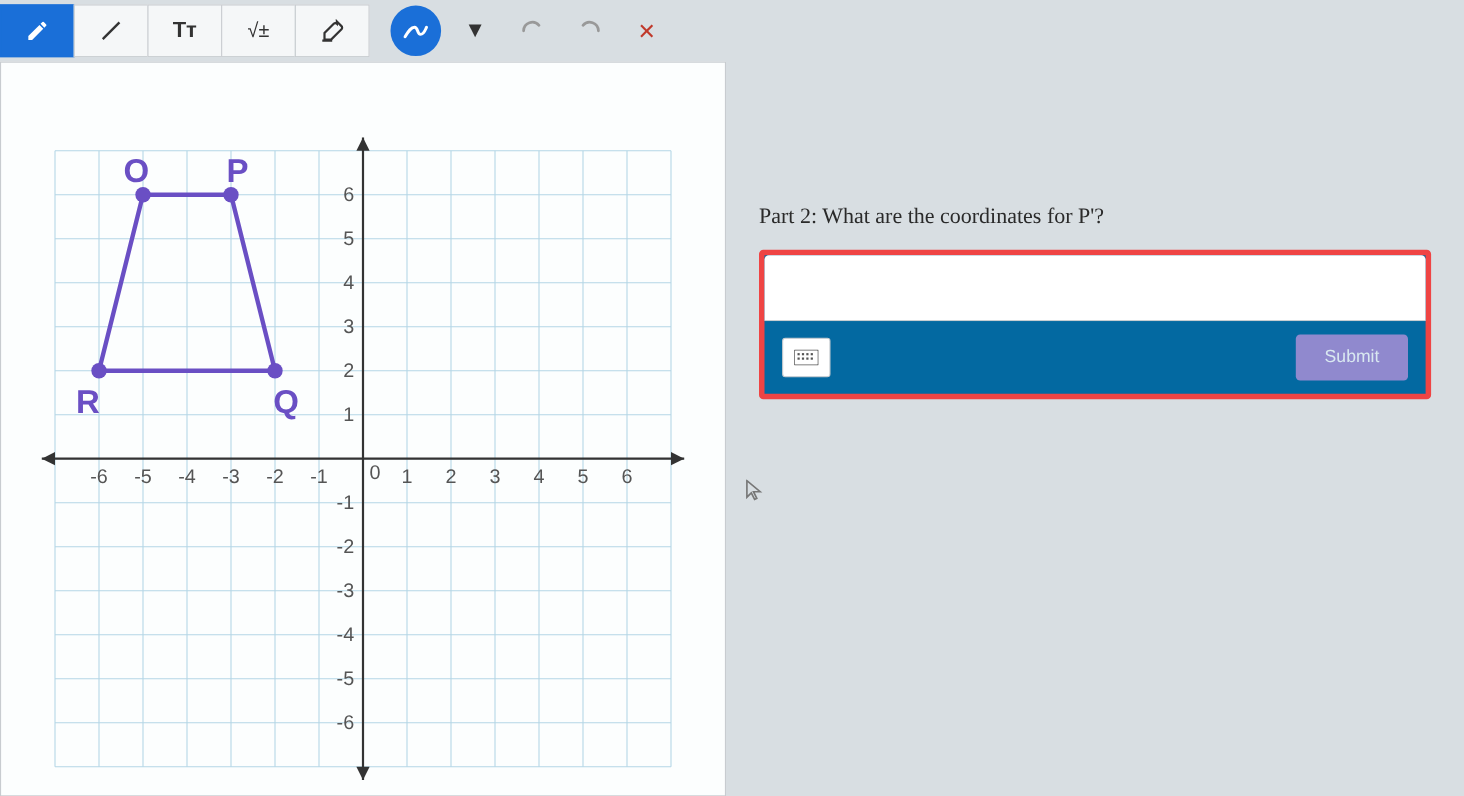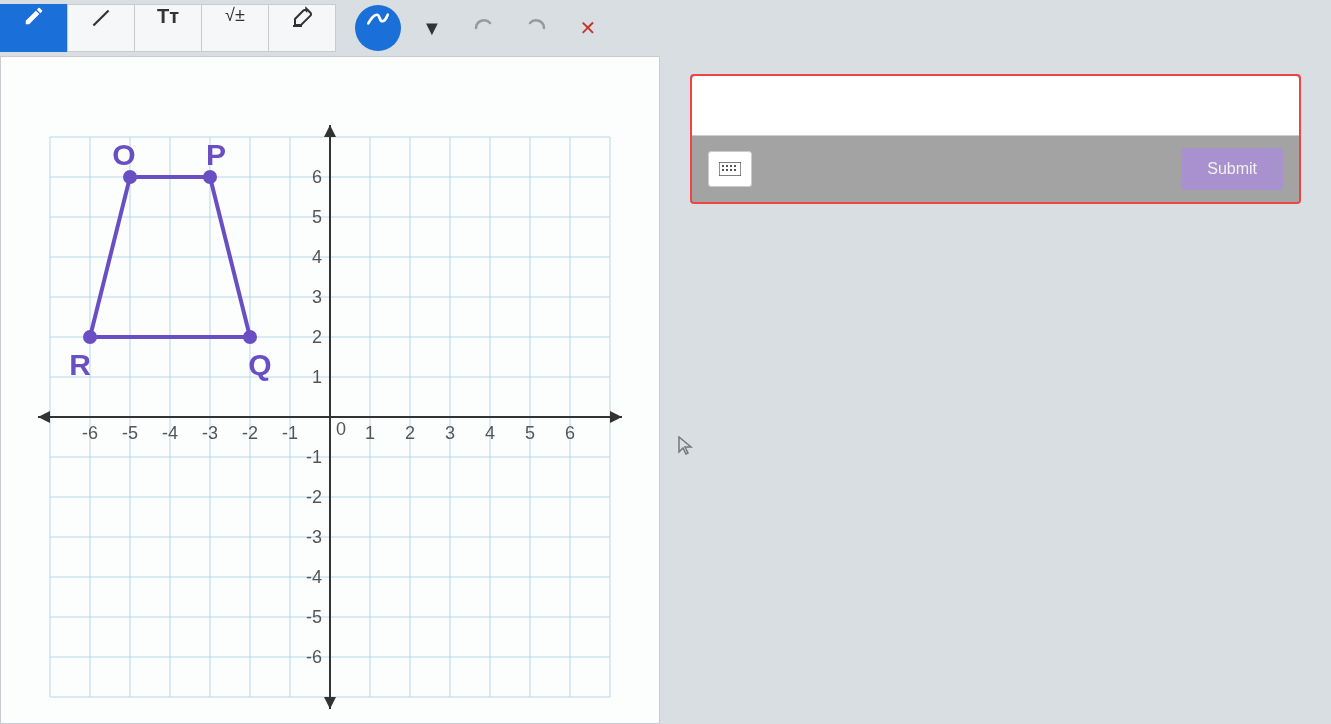--- a/index.html
+++ b/index.html
@@ -16,20 +16,21 @@
       align-items: center;
       gap: 0;
       padding: 0;
       background: #d8dee2;
       height: 56px;
     }
     .tool-btn {
       width: 68px;
       height: 48px;
       display: flex;
+      align-items: center;
       justify-content: center;
       background: #f5f7f8;
       border: 1px solid #c8ccd0;
       cursor: pointer;
       font-size: 18px;
       color: #333;
       margin-right: -1px;
     }
     .tool-btn.active {
       background: #1a6fd8;
@@ -82,22 +83,22 @@
       font-family: Georgia, serif;
     }
     .part2-text {
       font-size: 20px;
       color: #2a2a2a;
       margin-top: 130px;
       font-family: Georgia, serif;
     }
     .answer-box {
       margin-top: 18px;
-      border: 2px solid #ef4444;
-      background: #a3a3a3;
+      border: 5px solid #ef4444;
+      background: #0369a1;
       border-radius: 4px;
       padding: 0;
     }
     .answer-input {
       width: 100%;
       height: 60px;
       border: none;
       background: #fff;
       border-bottom: 1px solid #c8ccd0;
       padding: 0 14px;
@@ -267,20 +268,21 @@
         <circle class="shape-dot" cx="220" cy="260" r="7"></circle>
         <circle class="shape-dot" cx="60" cy="260" r="7"></circle>
         <text class="vertex-label" x="94" y="88" text-anchor="middle">O</text>
         <text class="vertex-label" x="186" y="88" text-anchor="middle">P</text>
         <text class="vertex-label" x="230" y="298" text-anchor="middle">Q</text>
         <text class="vertex-label" x="50" y="298" text-anchor="middle">R</text>
       </svg>
   </div>
 
   <div class="question-panel">
+    <p class="part2-text">Part 2:  What are the coordinates for P'?</p>
     <div class="answer-box">
       <input class="answer-input" type="text" value="" style="">
       <div class="answer-actions">
         <button class="kb-btn">
           <svg width="22" height="14" viewBox="0 0 22 14">
               <rect x="0" y="0" width="22" height="14" rx="1" fill="none" stroke="#555" stroke-width="1.3"></rect>
               <rect x="3" y="3" width="2" height="2" fill="#555"></rect>
               <rect x="7" y="3" width="2" height="2" fill="#555"></rect>
               <rect x="11" y="3" width="2" height="2" fill="#555"></rect>
               <rect x="15" y="3" width="2" height="2" fill="#555"></rect>

